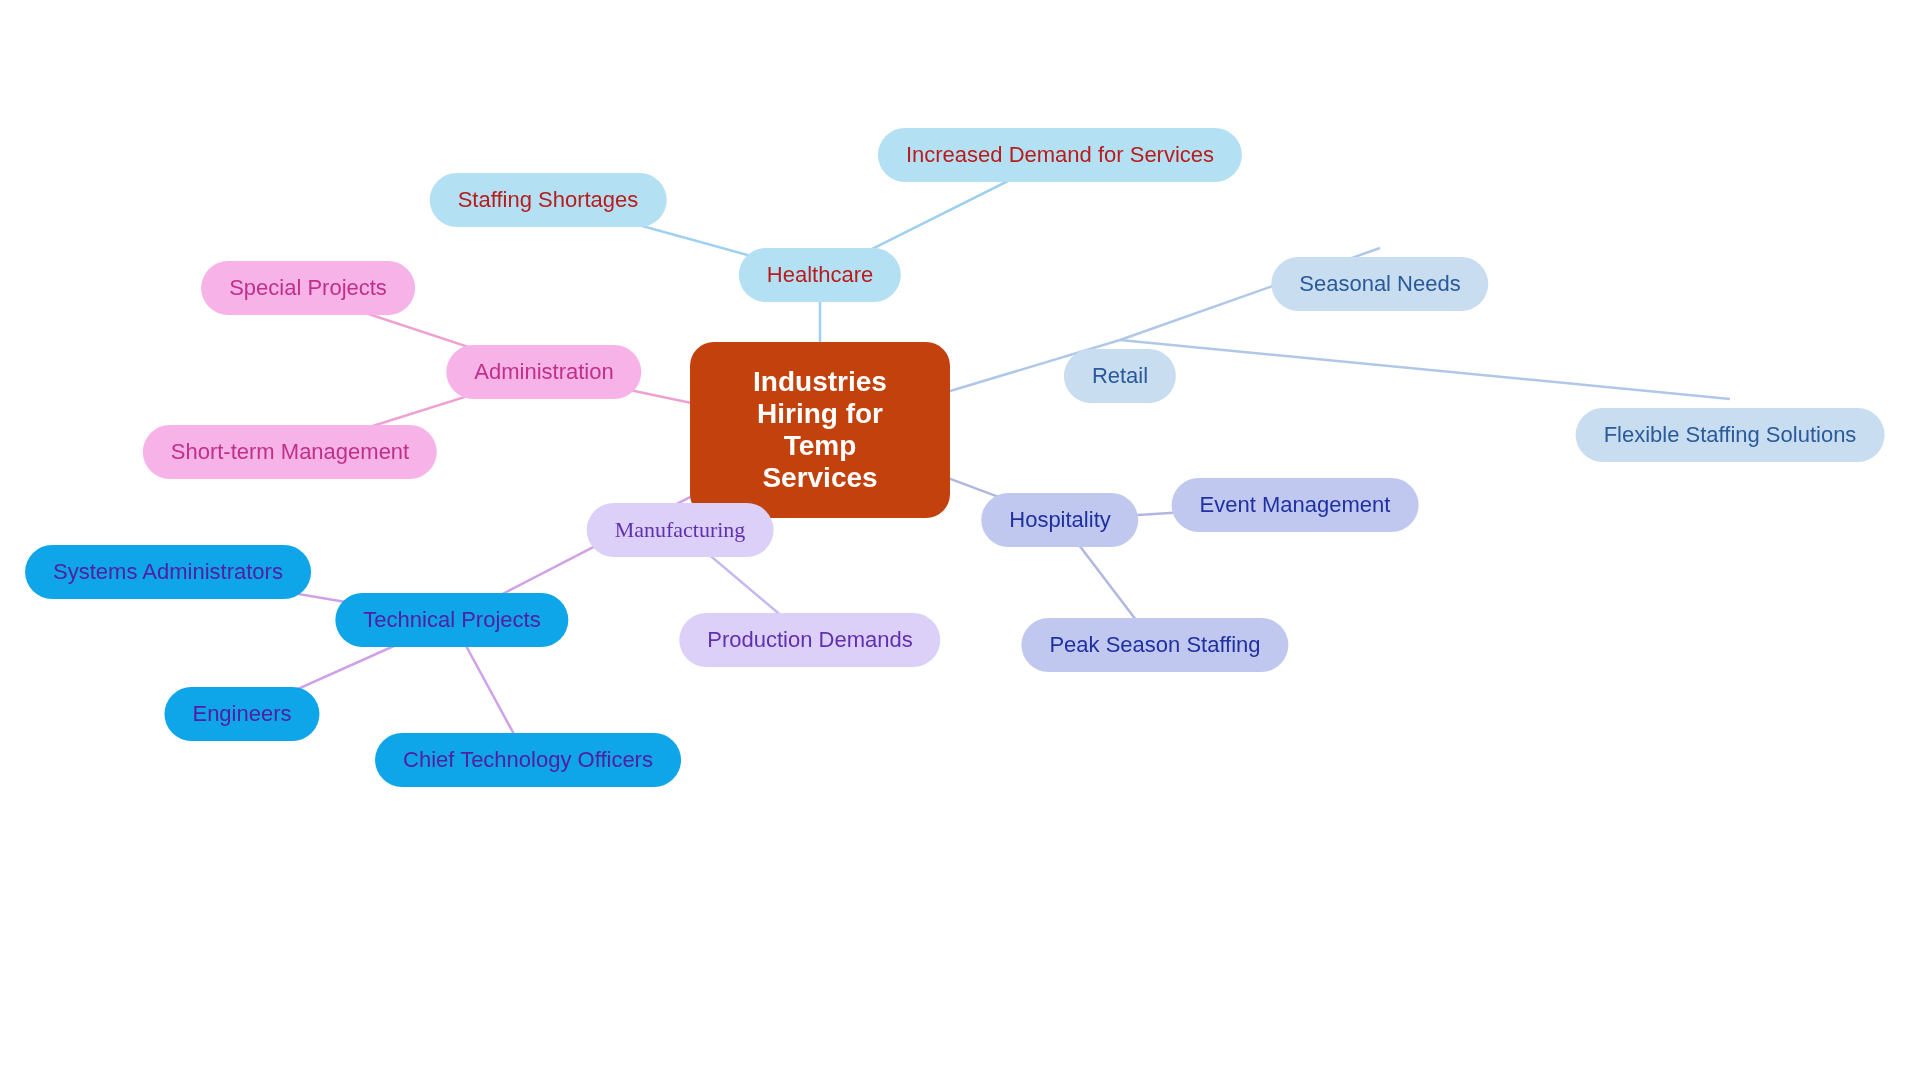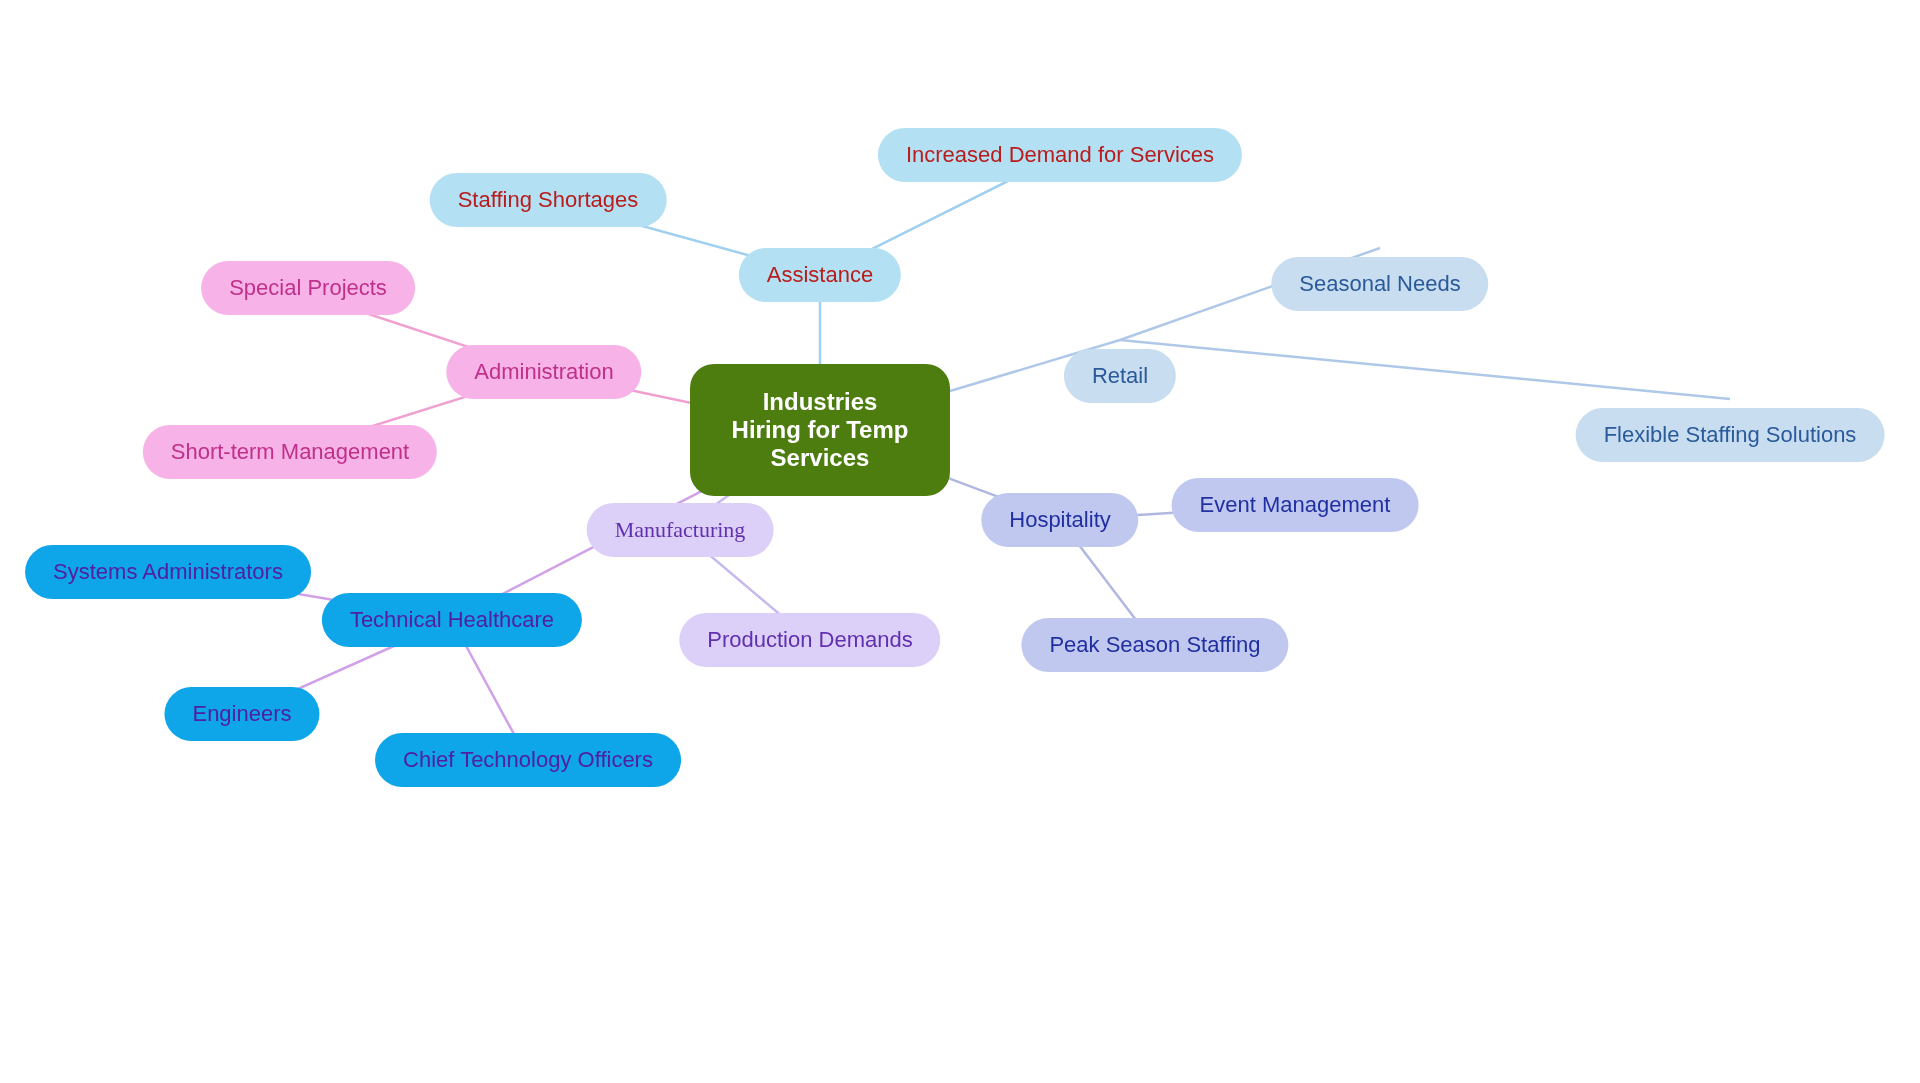--- a/index.html
+++ b/index.html
@@ -29,24 +29,24 @@
       align-items: center;
       justify-content: center;
       text-align: center;
       font-size: 22px;
       font-weight: 500;
       padding: 14px 28px;
       transform: translate(-50%, -50%);
       white-space: nowrap;
     }
     .node-center {
-      background: #4d7c0f;
+      background: #c2410c;
       color: #ffffff;
       border-radius: 24px;
-      font-size: 24px;
+      font-size: 28px;
       font-weight: 600;
       padding: 24px 40px;
       width: 260px;
       white-space: normal;
     }
     .node-blue {
       background: #b3e0f2;
       color: #b91c1c;
       border: none;
     }
@@ -91,32 +91,32 @@
       <line x1="820" y1="430" x2="452" y2="620" stroke="#d0a0e8" stroke-width="2.5"></line>
       <line x1="452" y1="620" x2="168" y2="572" stroke="#d0a0e8" stroke-width="2.5"></line>
       <line x1="452" y1="620" x2="242" y2="714" stroke="#d0a0e8" stroke-width="2.5"></line>
       <line x1="452" y1="620" x2="528" y2="760" stroke="#d0a0e8" stroke-width="2.5"></line>
       <line x1="820" y1="430" x2="544" y2="372" stroke="#f0a0d0" stroke-width="2.5"></line>
       <line x1="544" y1="372" x2="308" y2="294" stroke="#f0a0d0" stroke-width="2.5"></line>
       <line x1="544" y1="372" x2="290" y2="452" stroke="#f0a0d0" stroke-width="2.5"></line>
     </svg>
   <div id="nodes-layer">
       <div class="node node-center" style="left: 820px; top: 430px;">Industries Hiring for Temp Services</div>
-      <div class="node node-blue" style="left: 820px; top: 275px;">Assistance</div>
+      <div class="node node-blue" style="left: 820px; top: 275px;">Healthcare</div>
       <div class="node node-blue" style="left: 1060px; top: 155px;">Increased Demand for Services</div>
       <div class="node node-blue" style="left: 548px; top: 200px;">Staffing Shortages</div>
       <div class="node node-blue-light" style="left: 1120px; top: 340px;">Retail</div>
       <div class="node node-blue-light" style="left: 1380px; top: 248px;">Seasonal Needs</div>
       <div class="node node-blue-light" style="left: 1730px; top: 399px;">Flexible Staffing Solutions</div>
       <div class="node node-indigo" style="left: 1060px; top: 520px;">Hospitality</div>
       <div class="node node-indigo" style="left: 1295px; top: 505px;">Event Management</div>
       <div class="node node-indigo" style="left: 1155px; top: 645px;">Peak Season Staffing</div>
       <div class="node node-purple-light" style="left: 680px; top: 530px; font-family: Liberation Serif, serif;">Manufacturing</div>
       <div class="node node-purple-light" style="left: 810px; top: 640px;">Production Demands</div>
-      <div class="node node-purple" style="left: 452px; top: 620px;">Technical Healthcare</div>
+      <div class="node node-purple" style="left: 452px; top: 620px;">Technical Projects</div>
       <div class="node node-purple" style="left: 168px; top: 572px;">Systems Administrators</div>
       <div class="node node-purple" style="left: 242px; top: 714px;">Engineers</div>
       <div class="node node-purple" style="left: 528px; top: 760px;">Chief Technology Officers</div>
       <div class="node node-pink" style="left: 544px; top: 372px;">Administration</div>
       <div class="node node-pink" style="left: 308px; top: 288px;">Special Projects</div>
       <div class="node node-pink" style="left: 290px; top: 452px;">Short-term Management</div>
     </div>
 </div>
 
 </body></html>

